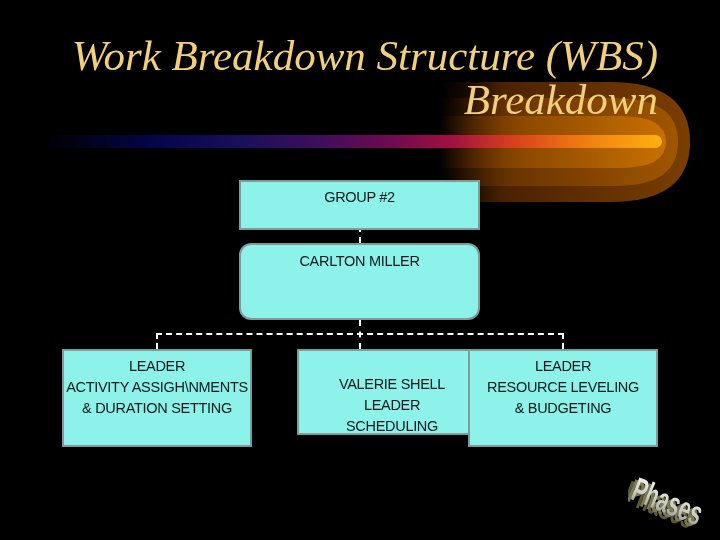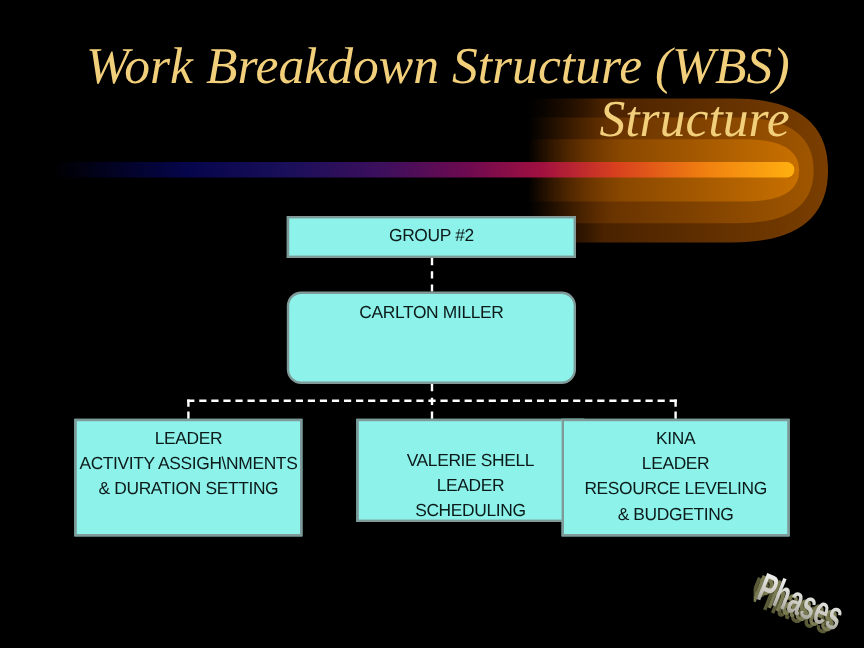--- a/index.html
+++ b/index.html
@@ -12,21 +12,21 @@
   .box .ln { display:block; }
   .vline { position:absolute; width:0; border-left:2px dashed #fff; z-index:3; }
   .hline { position:absolute; height:0; border-top:2px dashed #fff; z-index:3; }
   .phases { position:absolute; left:628px; top:450px; width:95px; height:80px; z-index:4; }
 </style>
 </head>
 <body>
 
 <div class="title">
   <div>Work Breakdown Structure (WBS)</div>
-  <div>Structure</div>
+  <div>Breakdown</div>
 </div>
 
 <svg class="glow" viewBox="0 0 250 124" xmlns="http://www.w3.org/2000/svg">
   <defs>
     <linearGradient id="g1" x1="0" x2="1" y1="0" y2="0">
       <stop offset="0" stop-color="#2a1200" stop-opacity="0"></stop>
       <stop offset="0.25" stop-color="#4a2200"></stop>
       <stop offset="1" stop-color="#7a3e00"></stop>
     </linearGradient>
     <linearGradient id="g2" x1="0" x2="1" y1="0" y2="0">
@@ -40,21 +40,21 @@
       <stop offset="1" stop-color="#c87000"></stop>
     </linearGradient>
   </defs>
   <path d="M0 2 L170 2 Q250 2 250 62 Q250 122 170 122 L0 122 Z" fill="url(#g1)"></path>
   <path d="M0 18 L175 18 Q238 18 238 62 Q238 106 175 106 L0 106 Z" fill="url(#g2)"></path>
   <path d="M0 36 L180 36 Q226 36 226 62 Q226 88 180 88 L0 88 Z" fill="url(#g3)"></path>
 </svg>
 
 <div class="bar"></div>
 
-<div class="box" style="left:239px; top:180px; width:241px; height:35px; padding-top:5px;">
+<div class="box" style="left:239px; top:180px; width:241px; height:50px; padding-top:5px;">
   <span class="ln">GROUP #2</span>
 </div>
 
 <div class="vline" style="left:359px; top:215px; height:28px;"></div>
 
 <div class="box" style="left:239px; top:243px; width:241px; height:77px; padding-top:6px;border-radius:12px;">
   <span class="ln">CARLTON MILLER</span>
 </div>
 
 <div class="vline" style="left:359px; top:320px; height:29px;"></div>
@@ -68,21 +68,20 @@
   <span class="ln">&amp; DURATION SETTING</span>
 </div>
 
 <div class="box" style="left:265px; top:349px; width:190px; height:86px; padding-top:23px;margin-left:32px;">
   <span class="ln">VALERIE SHELL</span>
   <span class="ln">LEADER</span>
   <span class="ln">SCHEDULING</span>
 </div>
 
 <div class="box" style="left:468px; top:349px; width:190px; height:98px; padding-top:5px;">
-  <span class="ln">KINA</span>
   <span class="ln">LEADER</span>
   <span class="ln">RESOURCE LEVELING</span>
   <span class="ln">&amp; BUDGETING</span>
 </div>
 
 <svg class="phases" viewBox="0 0 95 80" xmlns="http://www.w3.org/2000/svg">
   <defs>
     <linearGradient id="pf" x1="0" x2="0" y1="0" y2="1">
       <stop offset="0" stop-color="#ffffff"></stop>
       <stop offset="0.6" stop-color="#c8c8c0"></stop>

